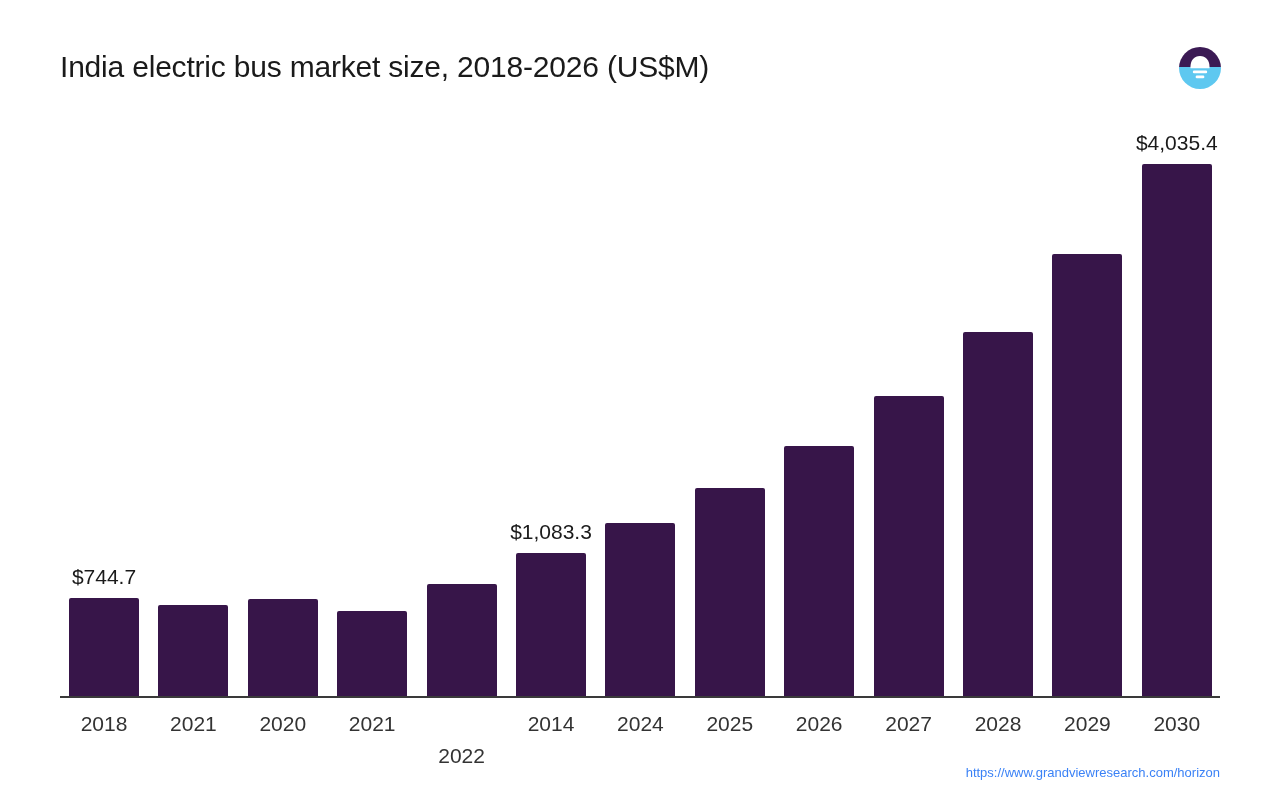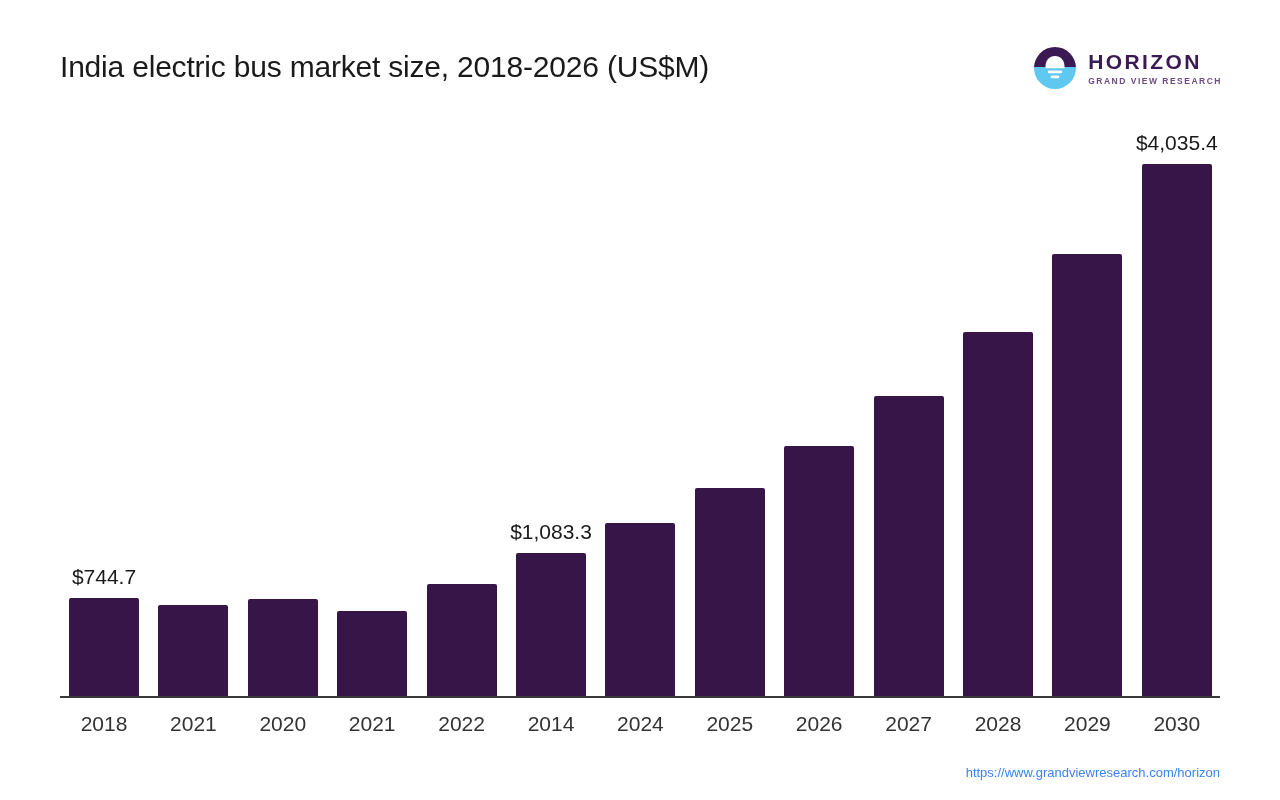--- a/index.html
+++ b/index.html
@@ -128,40 +128,36 @@
         </clipPath>
       </defs>
       <g clip-path="url(#circle-clip)">
         <rect x="0" y="0" width="44" height="21" fill="#3b1a54"></rect>
         <rect x="0" y="21" width="44" height="23" fill="#5ec8f0"></rect>
         <path d="M 22 10 C 27.8 10 31.5 14.6 31.5 20.2 L 31.5 22.2 L 12.5 22.2 L 12.5 20.2 C 12.5 14.6 16.2 10 22 10 Z" fill="#ffffff"></path>
         <rect x="14.8" y="24.6" width="14.4" height="2.6" rx="1.3" fill="#ffffff"></rect>
         <rect x="17.6" y="29.6" width="8.8" height="2.6" rx="1.3" fill="#ffffff"></rect>
       </g>
     </svg>
-    <div id="brand-wordmark">
-      <div id="brand-name">HORIZON</div>
-      <div id="brand-tagline">GRAND VIEW RESEARCH</div>
-    </div>
   </div>
 
   <div id="plot-area">
     <div id="axis-line" style="background: rgb(58, 58, 58);"></div>
 
   <div class="bar" title="2018: 744.7" style="left: 69px; top: 597.824px; width: 70px; height: 98.1762px; background: rgb(55, 21, 73);"></div>
       <div class="bar-value-label" style="left: 14px; top: 564.824px; width: 180px;">$744.7</div>
       <div class="tick-label" style="left: 54px; width: 100px;">2018</div>
       <div class="bar" title="2019: 690" style="left: 158.4px; top: 605.035px; width: 70px; height: 90.965px; background: rgb(55, 21, 73);"></div>
       <div class="tick-label" style="left: 143.4px; width: 100px;">2021</div>
       <div class="bar" title="2020: 737" style="left: 247.8px; top: 598.839px; width: 70px; height: 97.1611px; background: rgb(55, 21, 73);"></div>
       <div class="tick-label" style="left: 232.8px; width: 100px;">2020</div>
       <div class="bar" title="2021: 645" style="left: 337.2px; top: 610.968px; width: 70px; height: 85.0325px; background: rgb(55, 21, 73);"></div>
       <div class="tick-label" style="left: 322.2px; width: 100px;">2021</div>
       <div class="bar" title="2022: 852" style="left: 426.6px; top: 583.678px; width: 70px; height: 112.322px; background: rgb(55, 21, 73);"></div>
-      <div class="tick-label" style="left: 411.6px; width: 100px;">2022</div>
+      <div class="tick-label" style="left: 411.6px; width: 100px; margin-top: 32px;">2022</div>
       <div class="bar" title="2023: 1083.3" style="left: 516px; top: 553.185px; width: 70px; height: 142.815px; background: rgb(55, 21, 73);"></div>
       <div class="bar-value-label" style="left: 461px; top: 520.185px; width: 180px;">$1,083.3</div>
       <div class="tick-label" style="left: 501px; width: 100px;">2014</div>
       <div class="bar" title="2024: 1313" style="left: 605.4px; top: 522.903px; width: 70px; height: 173.097px; background: rgb(55, 21, 73);"></div>
       <div class="tick-label" style="left: 590.4px; width: 100px;">2024</div>
       <div class="bar" title="2025: 1574" style="left: 694.8px; top: 488.494px; width: 70px; height: 207.506px; background: rgb(55, 21, 73);"></div>
       <div class="tick-label" style="left: 679.8px; width: 100px;">2025</div>
       <div class="bar" title="2026: 1896" style="left: 784.2px; top: 446.044px; width: 70px; height: 249.956px; background: rgb(55, 21, 73);"></div>
       <div class="tick-label" style="left: 769.2px; width: 100px;">2026</div>
       <div class="bar" title="2027: 2272" style="left: 873.6px; top: 396.475px; width: 70px; height: 299.525px; background: rgb(55, 21, 73);"></div>

